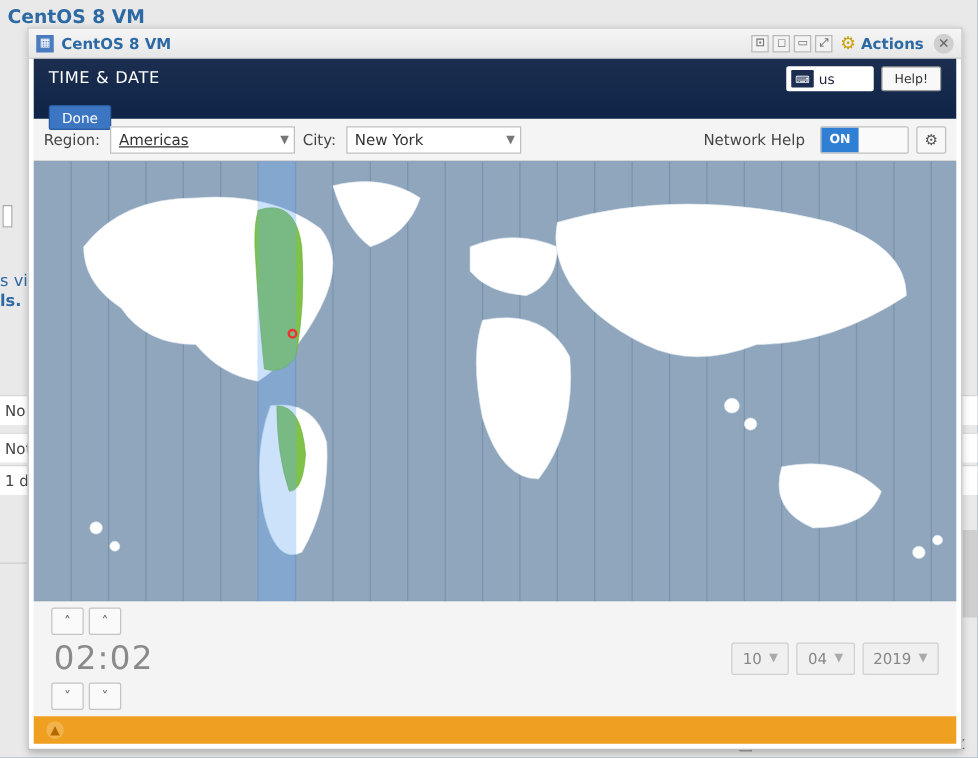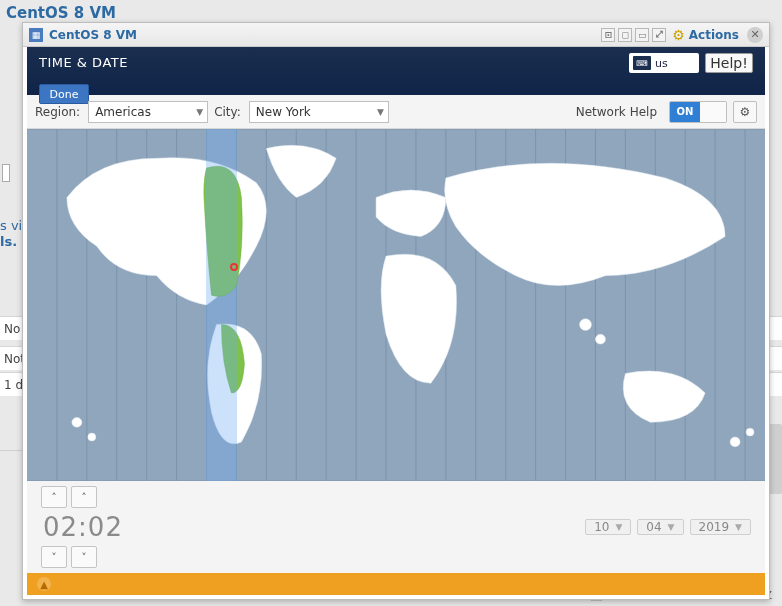--- a/index.html
+++ b/index.html
@@ -28,53 +28,53 @@
   .vm-titlebar .close { width:16px; height:16px; border-radius:50%; background:#cfcfcf; color:#666; display:flex; align-items:center; justify-content:center; font-size:11px; margin-left:4px;}
   
   .installer { position: absolute; top: 24px; left: 4px; right: 4px; bottom: 4px; background:#f4f4f4; display:flex; flex-direction:column;}
   .an-header { height: 48px; background: linear-gradient(#1b2e4f,#0f2448); color: #fff; display:flex; align-items:flex-start; padding: 8px 12px 4px 12px; position:relative;}
   .an-header .title { font-size: 13px; font-weight: 500; letter-spacing: 0.5px;}
   .an-header .right { position:absolute; right:12px; top:6px; text-align:right;}
   .an-header .subtitle { font-size: 11px; color:#e8edf5; letter-spacing:0.3px; margin-bottom:4px;}
   .an-header .hdr-controls { display:flex; justify-content:flex-end; gap:6px;}
   .kb-badge { background:#fff; color:#224; width:70px; height:20px; font-size:11px; display:flex; align-items:center; padding:0 4px; border-radius:2px;}
   .kb-badge .kb-ic { width:18px; height:14px; background:#1b2e4f; margin-right:4px; display:inline-flex; align-items:center; justify-content:center; color:#fff; font-size:8px; border-radius:1px;}
-  .help-btn { background:#f8f8f8; color:#333; border:1px solid #999; width:48px; height:20px; font-size:14px; border-radius:2px; display:flex; align-items:center; justify-content:center;}
+  .help-btn { background:#f8f8f8; color:#333; border:1px solid #999; width:48px; height:20px; font-size:10px; border-radius:2px; display:flex; align-items:center; justify-content:center;}
   .done-btn { position:absolute; left:12px; top:37px; width:50px; height:20px; background:#3c76c3; color:#fff; border:1px solid #2a5a9f; font-size:11px; border-radius:2px; display:flex; align-items:center; justify-content:center;}
   
   .an-toolbar { height: 34px; background:#f4f4f4; border-bottom:1px solid #d7d7d7; display:flex; align-items:center; padding: 0 8px; gap:6px; font-size:12px; color:#444;}
   .an-toolbar .lbl { margin-right:2px;text-align:right;}
   .combo { background:#fff; border:1px solid #bfbfbf; height:22px; display:flex; align-items:center; padding:0 6px; position:relative; color:#333;}
   .combo .caret { position:absolute; right:4px; top:50%; transform:translateY(-50%); font-size:9px; color:#777;}
-  .region-combo { width:120px;}
+  .region-combo { width:148px;text-decoration:underline;}
   .city-combo { width:140px;}
   .an-toolbar .flex { flex:1; }
   .nt-label { margin-right:6px;}
-  .toggle { width:58px; height:22px; background:#eaeaea; border:1px solid #bfbfbf; border-radius:2px; display:flex; overflow:hidden;justify-content:space-between;}
+  .toggle { width:71px; height:22px; background:#eaeaea; border:1px solid #bfbfbf; border-radius:2px; display:flex; overflow:hidden;justify-content:space-between;}
   .toggle .on { width:30px; background:#2f80d4; color:#fff; display:flex; align-items:center; justify-content:center; font-size:10px; font-weight:600;}
   .toggle .knob { flex:1; background:#fafafa;}
   .cfg-btn { width:24px; height:22px; border:1px solid #bfbfbf; background:#f8f8f8; display:flex; align-items:center; justify-content:center; font-size:12px; color:#555; border-radius:2px;}
   
   .map-wrap { flex:1; position:relative; background:#90a6bd; margin: 0 0 0 0; overflow:hidden;}
   .map-wrap svg { width:100%; height:100%; display:block;}
   .tz-band { position:absolute; top:0; bottom:0; left:24.2%; width:4.2%; background:rgba(110,170,240,0.35); pointer-events:none;}
   .city-marker { position:absolute; left:27.5%; top:38%; width:8px; height:8px; border:2px solid #e33; border-radius:50%; background:transparent; pointer-events:none;}
   
   .an-bottom { height: 92px; background:#f4f4f4; display:flex; align-items:center; padding:10px 14px; gap:10px;}
   .time-block { display:flex; flex-direction:column; gap:4px;}
   .spin-row { display:flex; gap:4px;}
   .spin-btn { width:26px; height:22px; border:1px solid #c4c4c4; background:#fafafa; display:flex; align-items:center; justify-content:center; font-size:11px; color:#666; border-radius:2px;}
   .time-readout { font-size:26px; color:#8a8a8a; letter-spacing:1px; padding: 0 2px;}
   .format-block { display:flex; flex-direction:column; gap:4px; margin-left:16px; font-size:12px; color:#555;}
   .radio-row { display:flex; align-items:center; gap:6px;}
   .radio { width:12px; height:12px; border:1px solid #888; border-radius:50%; display:inline-flex; align-items:center; justify-content:center;}
   .radio.sel::after { content:""; width:6px; height:6px; background:#555; border-radius:50%;}
   .an-bottom .flex { flex:1;}
   .date-block { display:flex; gap:6px;}
-  .date-combo { background:#f0f0f0; border:1px solid #cfcfcf; height:16px; display:flex; align-items:center; padding:0 8px; border-radius:2px; color:#888; font-size:12px; position:relative;}
+  .date-combo { background:#f0f0f0; border:1px solid #cfcfcf; height:26px; display:flex; align-items:center; padding:0 8px; border-radius:2px; color:#888; font-size:12px; position:relative;}
   .date-combo .caret { margin-left:6px; font-size:9px; color:#aaa;}
   
   .warn-bar { height:22px; background:#f0a020; color:#fff; display:flex; align-items:center; padding:0 10px; font-size:11px; gap:8px;}
   .warn-ic { width:14px; height:14px; background:#fff3; border-radius:50%; display:flex; align-items:center; justify-content:center; color:#b36b00; font-size:10px;}
 </style>
 </head>
 <body>
 
 <div class="outer-title">CentOS 8 VM</div>
 <span class="bg-text bg-vir">s vir</span>

